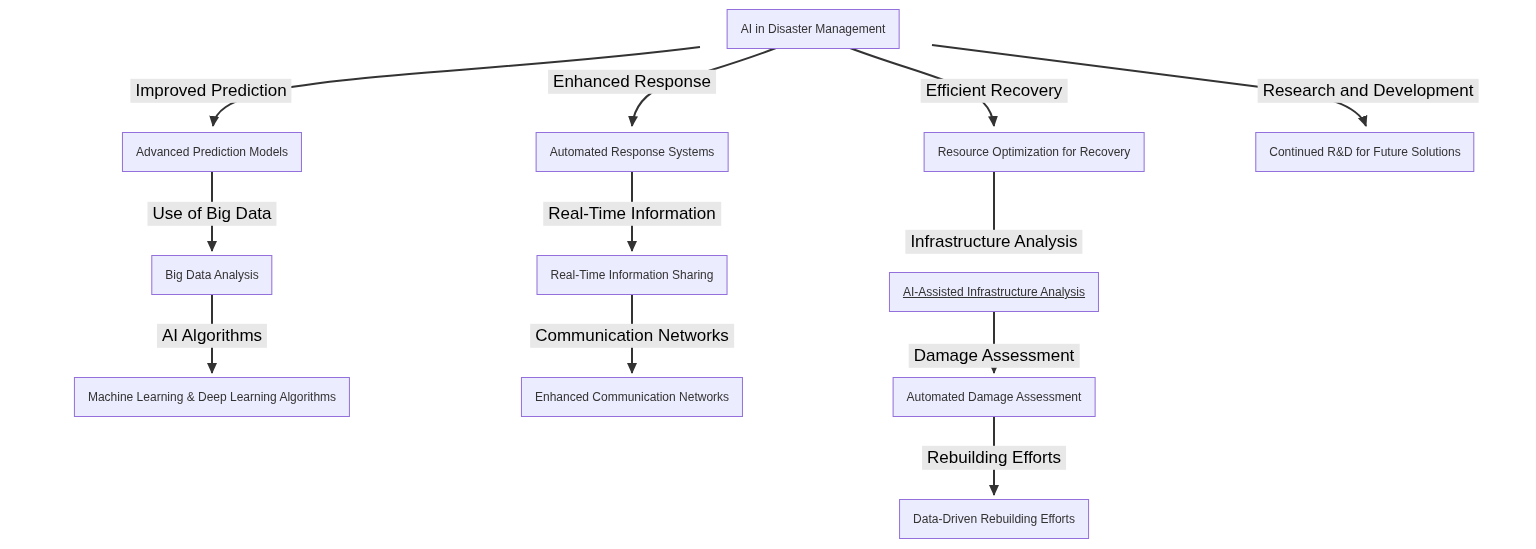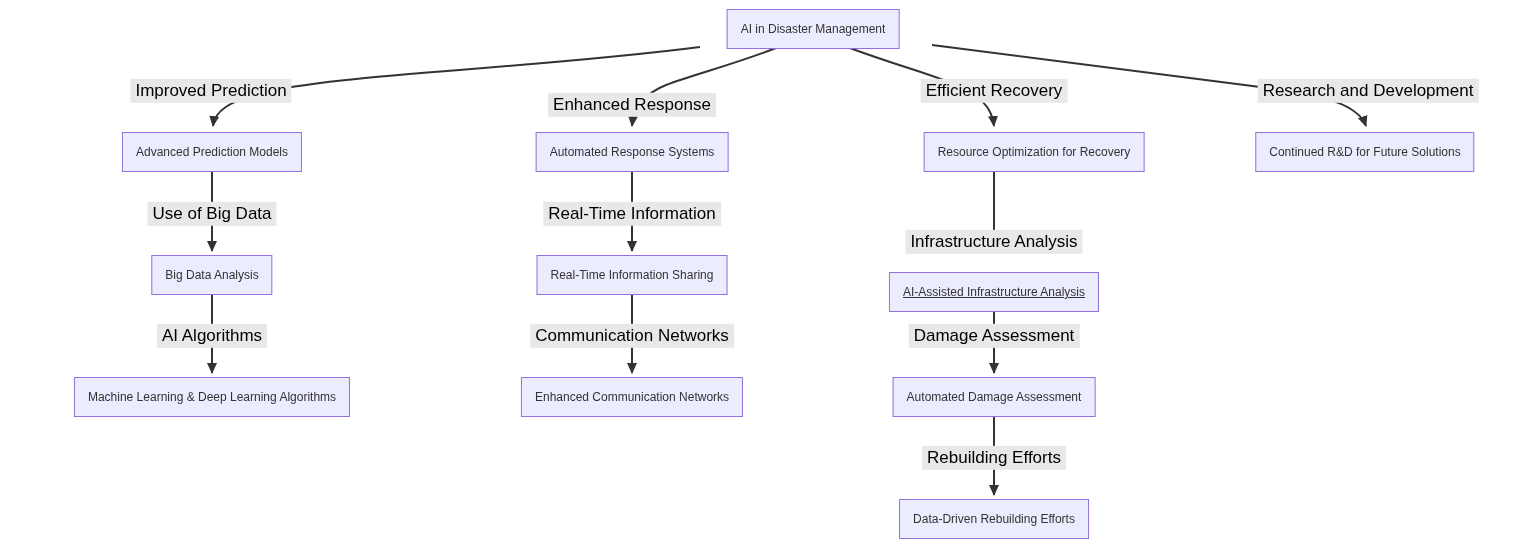--- a/index.html
+++ b/index.html
@@ -79,32 +79,32 @@
 
   <div class="node" style="left:813px; top:29px;">AI in Disaster Management</div>
 
   <div class="edge-label" style="left:211px; top:91px;">Improved Prediction</div>
   <div class="node" style="left:212px; top:152px;">Advanced Prediction Models</div>
   <div class="edge-label" style="left:212px; top:214px;">Use of Big Data</div>
   <div class="node" style="left:212px; top:275px;">Big Data Analysis</div>
   <div class="edge-label" style="left:212px; top:336px;">AI Algorithms</div>
   <div class="node" style="left:212px; top:397px;">Machine Learning &amp; Deep Learning Algorithms</div>
 
-  <div class="edge-label" style="left:632px; top:105px;">Enhanced Response</div>
+  <div class="edge-label" style="left:632px; top:82px;">Enhanced Response</div>
   <div class="node" style="left:632px; top:152px;">Automated Response Systems</div>
   <div class="edge-label" style="left:632px; top:214px;">Real-Time Information</div>
   <div class="node" style="left:632px; top:275px;">Real-Time Information Sharing</div>
   <div class="edge-label" style="left:632px; top:336px;">Communication Networks</div>
   <div class="node" style="left:632px; top:397px;">Enhanced Communication Networks</div>
 
   <div class="edge-label" style="left:994px; top:91px;">Efficient Recovery</div>
   <div class="node" style="left:994px; top:152px;margin-left:40px;">Resource Optimization for Recovery</div>
   <div class="edge-label" style="left:994px; top:214px;margin-top:28px;">Infrastructure Analysis</div>
   <div class="node" style="left:994px; top:292px;text-decoration:underline;">AI-Assisted Infrastructure Analysis</div>
-  <div class="edge-label" style="left:994px; top:336px;">Damage Assessment</div>
+  <div class="edge-label" style="left:994px; top:356px;">Damage Assessment</div>
   <div class="node" style="left:994px; top:397px;">Automated Damage Assessment</div>
   <div class="edge-label" style="left:994px; top:458px;">Rebuilding Efforts</div>
   <div class="node" style="left:994px; top:519px;">Data-Driven Rebuilding Efforts</div>
 
   <div class="edge-label" style="left:1368px; top:91px;">Research and Development</div>
   <div class="node" style="left:1365px; top:152px;">Continued R&amp;D for Future Solutions</div>
 
 </div>
 
 </body></html>

